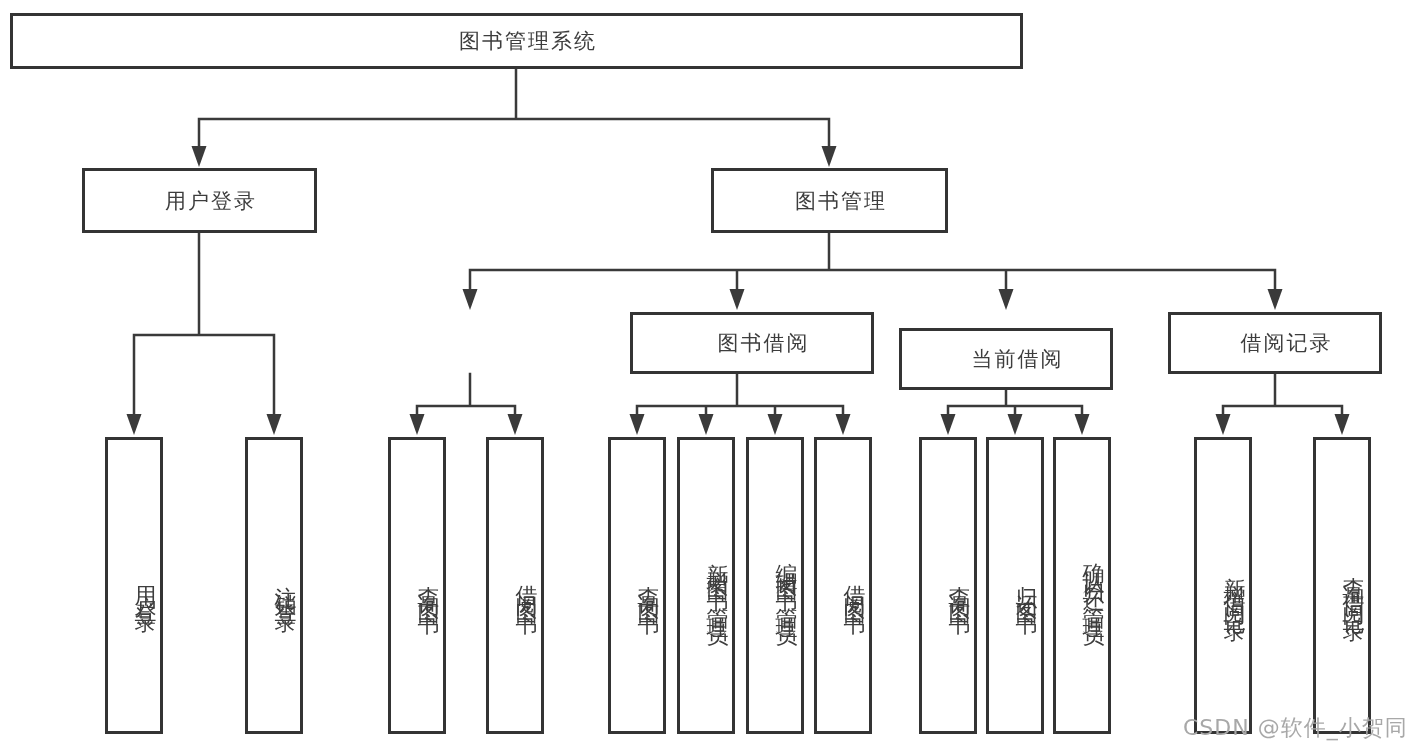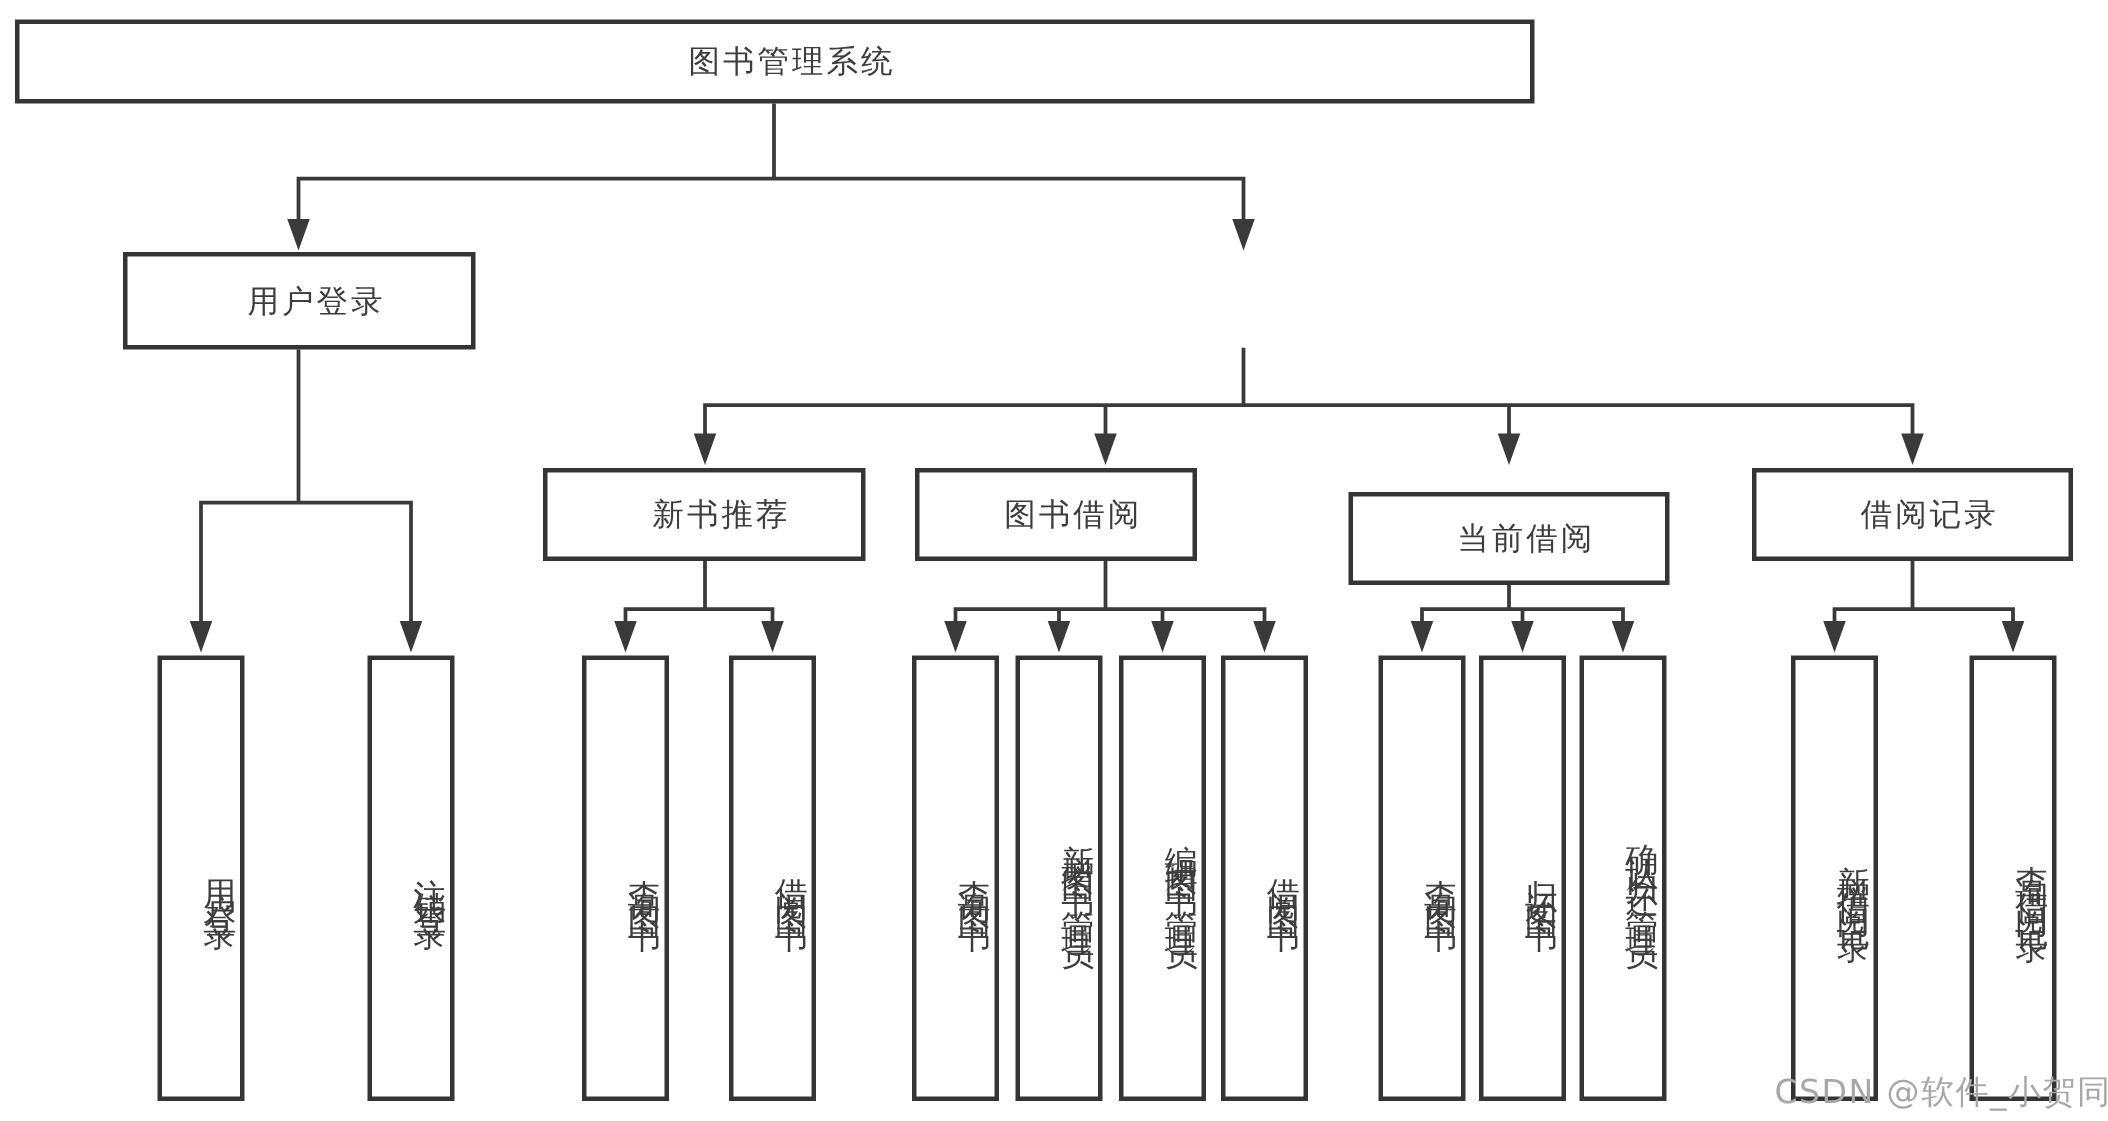--- a/index.html
+++ b/index.html
@@ -15,21 +15,21 @@
   .h-node{font-size:21px;letter-spacing:2px;white-space:nowrap;}
   .v-node .vlabel{
     writing-mode:vertical-rl;text-orientation:mixed;
     font-size:22px;letter-spacing:9px;line-height:1;color:#3d3d3d;
   }
   
   .root{left:10px;top:13px;width:1013px;height:56px;}
   .l2a{left:82px;top:168px;width:235px;height:65px;}
   .l2b{left:711px;top:168px;width:237px;height:65px;}
   .l3a{left:362px;top:312px;width:215px;height:62px;}
-  .l3b{left:610px;top:312px;width:188px;height:62px;}
+  .l3b{left:630px;top:312px;width:244px;height:62px;}
   .l3c{left:899px;top:328px;width:214px;height:62px;}
   .l3d{left:1168px;top:312px;width:214px;height:62px;}
   .leaf{top:437px;width:58px;height:297px;}
   .f1{left:105px}.f2{left:245px}.f3{left:388px}.f4{left:486px}
   .f5{left:608px}.f6{left:677px}.f7{left:746px}.f8{left:814px}
   .f9{left:919px}.f10{left:986px}.f11{left:1053px}
   .f12{left:1194px}.f13{left:1313px}
   .watermark{
     position:absolute;left:1183px;top:713px;z-index:2;
     font-size:22px;color:#a8a8a8;letter-spacing:1px;white-space:nowrap;
@@ -69,22 +69,22 @@
       <polygon points="1015,435 1007.5,414 1022.5,414"></polygon>
       <polygon points="1082,435 1074.5,414 1089.5,414"></polygon>
       <polygon points="1223,435 1215.5,414 1230.5,414"></polygon>
       <polygon points="1342,435 1334.5,414 1349.5,414"></polygon>
     </g>
   </svg>
 
   <div class="node h-node root">图书管理系统</div>
 
   <div class="node h-node l2a">用户登录</div>
+  <div class="node h-node l2b">图书管理</div>
 
-  <div class="node h-node l3a">新书推荐</div>
   <div class="node h-node l3b">图书借阅</div>
   <div class="node h-node l3c">当前借阅</div>
   <div class="node h-node l3d">借阅记录</div>
 
   <div class="node v-node leaf f1">
     <span class="vlabel">用户登录</span>
   </div>
   <div class="node v-node leaf f2">
     <span class="vlabel">注销登录</span>
   </div>

